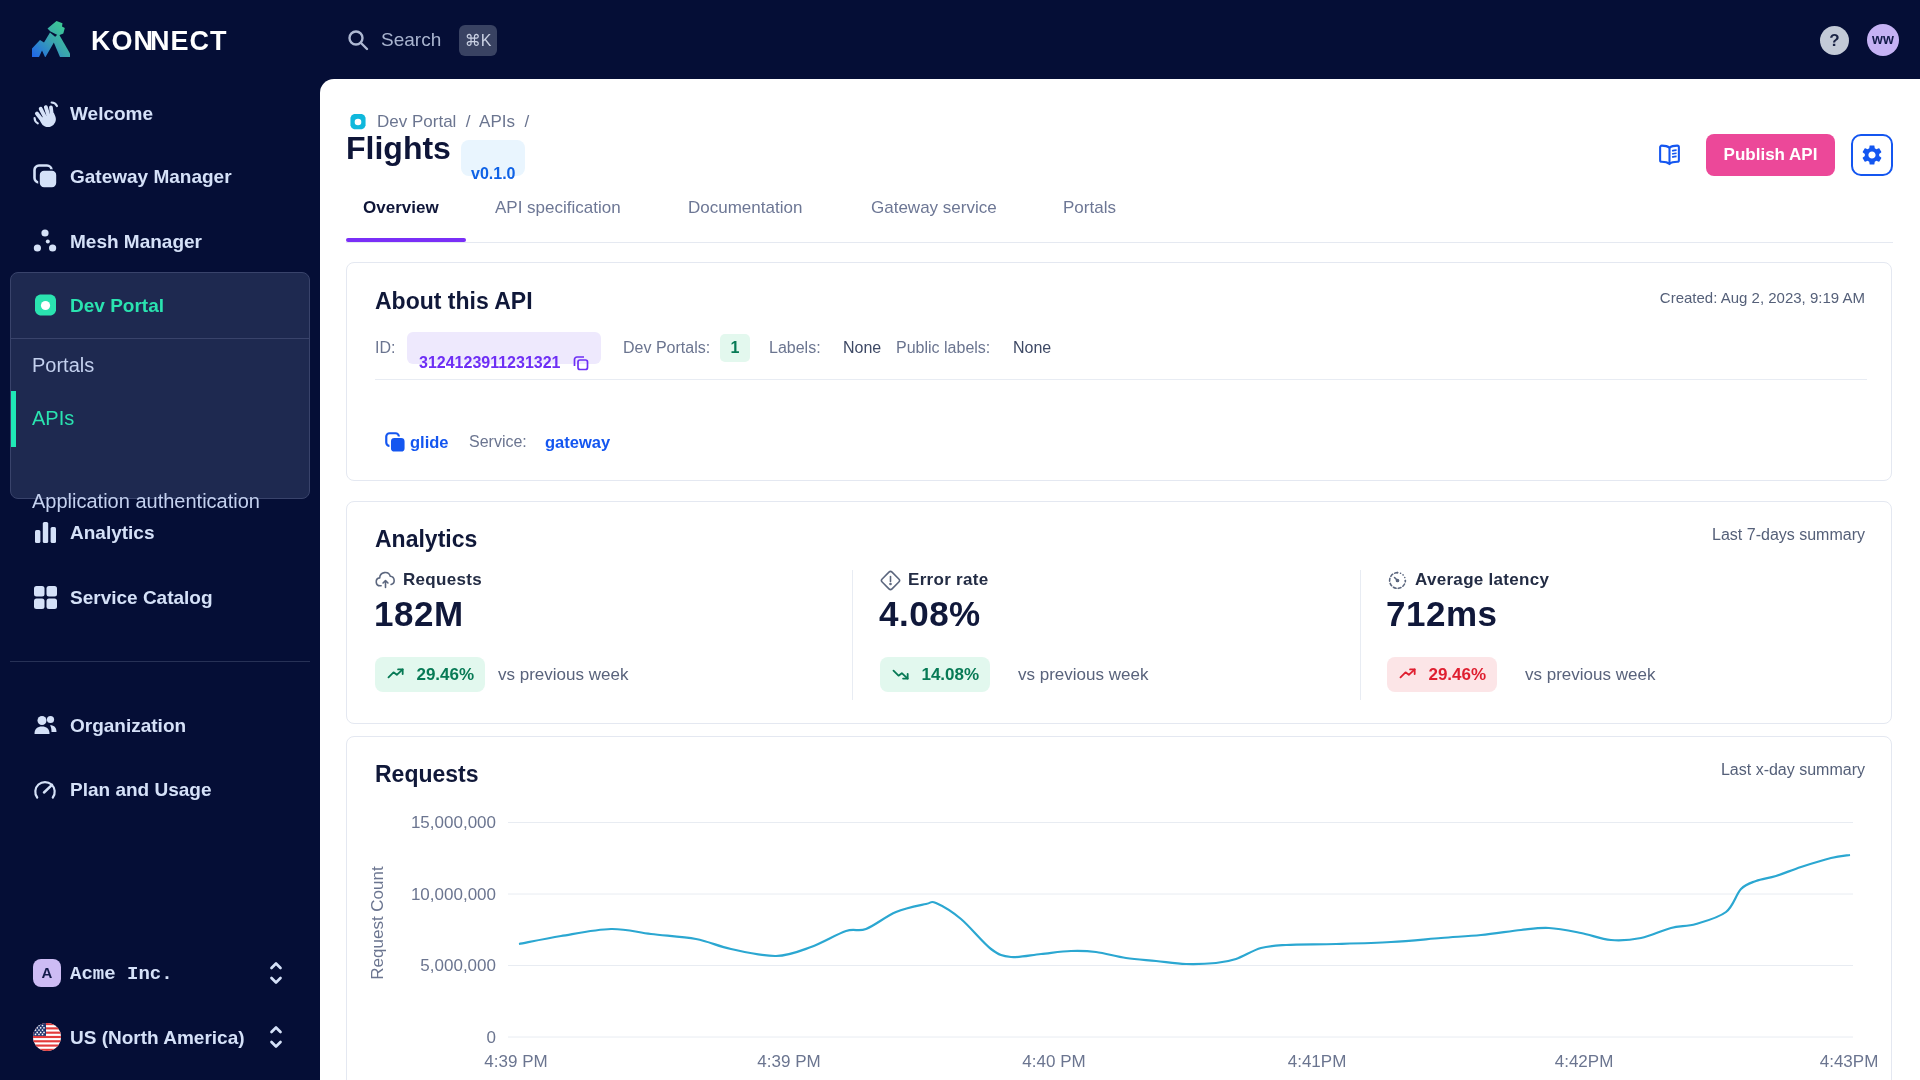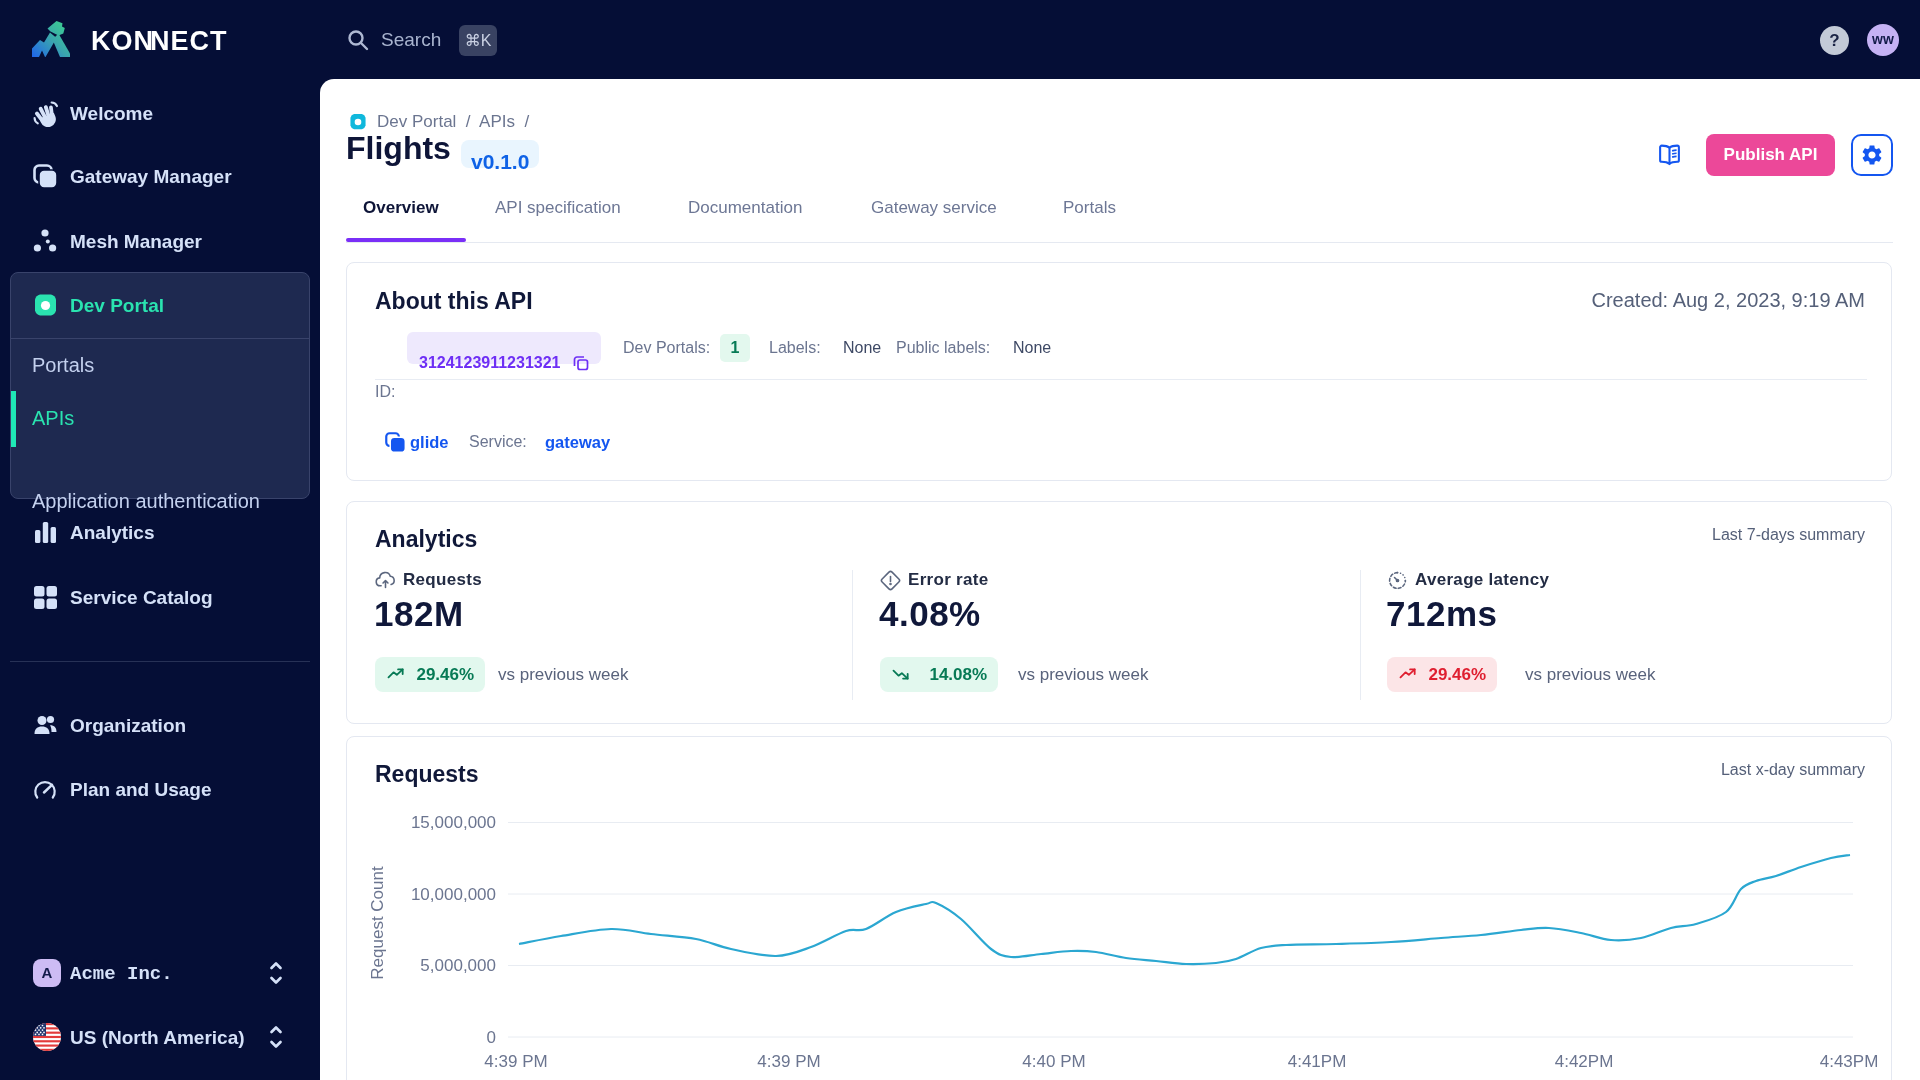--- a/index.html
+++ b/index.html
@@ -188,21 +188,21 @@
 
   <div id="sheet">
 
     <svg class="abs" style="left:29px;top:34px;" width="18" height="18" viewBox="0 0 25 25">
       <path fill="#10b8dc" d="M7 1.5 h11 a6.5 6.5 0 0 1 5 5 v11 a6.5 6.5 0 0 1 -5 5 h-11 a6.5 6.5 0 0 1 -5 -5 v-11 a6.5 6.5 0 0 1 5 -5 Z"></path>
       <circle cx="12.5" cy="12.5" r="4.6" fill="#fff"></circle>
     </svg>
     <div class="abs gray" style="left:57px;top:33px;font-size:17px;">Dev Portal&nbsp; /&nbsp; APIs&nbsp; /</div>
 
     <div class="abs" style="left:26px;top:51px;font-size:32px;font-weight:700;color:#0e1538;">Flights</div>
-    <div class="abs" style="left:141px;top:61px;height:28px;padding:4px 10px;background:#e9f5fe;border-radius:8px;color:#0f62e6;font-size:21px;font-weight:600;line-height:36px;">v0.1.0</div>
+    <div class="abs" style="left:141px;top:61px;height:36px;padding:16px 10px;background:#e9f5fe;border-radius:8px;color:#0f62e6;font-size:16px;font-weight:600;line-height:36px;">v0.1.0</div>
 
     <svg class="abs" style="left:1337px;top:63px;" width="25" height="25" viewBox="0 0 24 24" fill="none" stroke="#1456f0" stroke-width="2">
       <path d="M12 5.5 C10 3.8 7.5 3.5 4.5 3.5 C3.7 3.5 3 4.2 3 5 V17.5 C3 18.3 3.7 19 4.5 19 C7.5 19 10 19.3 12 21 C14 19.3 16.5 19 19.5 19 C20.3 19 21 18.3 21 17.5 V5 C21 4.2 20.3 3.5 19.5 3.5 C16.5 3.5 14 3.8 12 5.5 Z"></path>
       <path d="M12 5.5 V21"></path>
       <path d="M14.5 8.5 C16 8 17.5 7.8 18.8 7.8 M14.5 11.5 C16 11 17.5 10.8 18.8 10.8 M14.5 14.5 C16 14 17.5 13.8 18.8 13.8" stroke-width="1.6"></path>
     </svg>
 
     <div class="abs" style="left:1386px;top:55px;width:129px;height:42px;background:#ec4899;border-radius:8px;color:#fff;font-size:17px;font-weight:700;text-align:center;line-height:42px;">Publish API</div>
 
     <div class="abs" style="left:1531px;top:55px;width:42px;height:42px;border:2px solid #1456f0;border-radius:10px;">
@@ -214,23 +214,23 @@
     <div class="abs" style="left:43px;top:119px;font-size:17px;font-weight:700;color:#0e1538;">Overview</div>
     <div class="abs" style="left:175px;top:119px;font-size:17px;color:#6d7795;">API specification</div>
     <div class="abs" style="left:368px;top:119px;font-size:17px;color:#6d7795;">Documentation</div>
     <div class="abs" style="left:551px;top:119px;font-size:17px;color:#6d7795;">Gateway service</div>
     <div class="abs" style="left:743px;top:119px;font-size:17px;color:#6d7795;">Portals</div>
     <div class="abs" style="left:26px;top:163px;width:1547px;height:1px;background:#e5e9f1;"></div>
     <div class="abs" style="left:26px;top:159px;width:120px;height:4px;background:#7a2ff7;border-radius:2px;"></div>
 
     <div class="card" style="top:183px;height:219px;">
       <div class="abs ctitle" style="left:28px;top:25px;">About this API</div>
-      <div class="abs muted" style="right:26px;top:26px;font-size:20px;">Created: Aug 2, 2023, 9:19 AM</div>
-
-      <div class="abs gray" style="left:28px;top:76px;font-size:16px;margin-top:44px;">ID:</div>
+      <div class="abs muted" style="right:26px;top:26px;font-size:15px;">Created: Aug 2, 2023, 9:19 AM</div>
+
+      <div class="abs gray" style="left:28px;top:76px;font-size:16px;">ID:</div>
       <div class="abs" style="left:60px;top:69px;height:30px;background:#eee9fd;border-radius:6px;padding:16px 12px;line-height:30px;">
         <span style="color:#6e2ff5;font-size:16px;font-weight:600;">3124123911231321</span>
         <svg style="display:inline-block;vertical-align:-3px;margin-left:8px;" width="16" height="16" viewBox="0 0 16 16" fill="none" stroke="#6e2ff5" stroke-width="1.7">
           <rect x="5" y="5" width="9.5" height="9.5" rx="2"></rect>
             <path d="M11 2 H4 a2.5 2.5 0 0 0 -2.5 2.5 V11"></path>
         </svg>
       </div>
       <div class="abs gray" style="left:276px;top:76px;font-size:16px;">Dev Portals:</div>
       <div class="abs" style="left:373px;top:71px;width:30px;height:28px;background:#e3f8ee;border-radius:5px;color:#077a55;font-size:16px;font-weight:600;text-align:center;line-height:28px;">1</div>
       <div class="abs gray" style="left:422px;top:76px;font-size:16px;">Labels:</div>
@@ -276,21 +276,21 @@
         <path d="M12 7.5 V13" stroke-linecap="round"></path>
           <circle cx="12" cy="16" r="0.6" fill="#5b667e"></circle>
       </svg>
       <div class="abs" style="left:561px;top:68px;font-size:17px;font-weight:700;color:#232c44;letter-spacing:0.3px;">Error rate</div>
       <div class="abs" style="left:532px;top:92px;font-size:35px;font-weight:700;color:#10183a;letter-spacing:0.5px;">4.08%</div>
       <div class="abs" style="left:533px;top:155px;height:35px;background:#e2f8ee;border-radius:8px;padding:0 11px;line-height:35px;white-space:nowrap;">
         <svg style="display:inline-block;vertical-align:-4px;" width="20" height="20" viewBox="0 0 24 24" fill="none" stroke="#077a55" stroke-width="2.2" stroke-linecap="round" stroke-linejoin="round">
             <path d="M3 8 L9 14 L13 11 L20 17.5"></path>
             <path d="M20 12 V17.5 H14.5"></path>
           </svg>
-        <span style="color:#077a55;font-size:17px;font-weight:700;margin-left:14px;">14.08%</span>
+        <span style="color:#077a55;font-size:17px;font-weight:700;margin-left:6px;">14.08%</span>
       </div>
       <div class="abs" style="left:671px;top:163px;font-size:17px;color:#59637c;">vs previous week</div>
 
       <svg class="abs" style="left:1040px;top:68px;" width="21" height="21" viewBox="0 0 24 24" fill="none" stroke="#5b667e" stroke-width="1.8" stroke-linecap="round">
         <path d="M12 3 A9 9 0 1 0 21 12" stroke-dasharray="3.2 2.6"></path>
         <path d="M12 3 A9 9 0 0 1 21 12" stroke-dasharray="0.1 3.4"></path>
         <path d="M12 12 L8.6 8.6"></path>
           <circle cx="12" cy="12" r="1.2" fill="#5b667e"></circle>
       </svg>
       <div class="abs" style="left:1068px;top:68px;font-size:17px;font-weight:700;color:#232c44;letter-spacing:0.3px;">Average latency</div>

